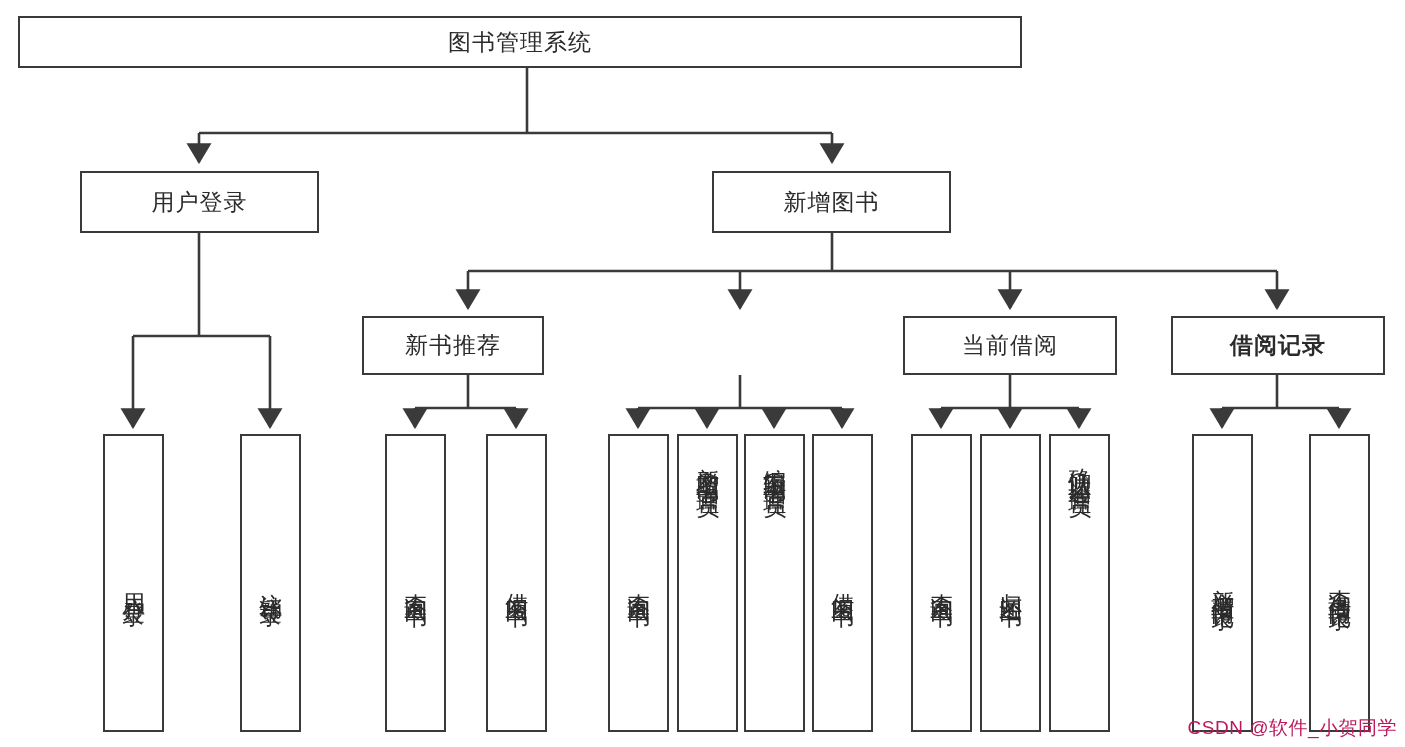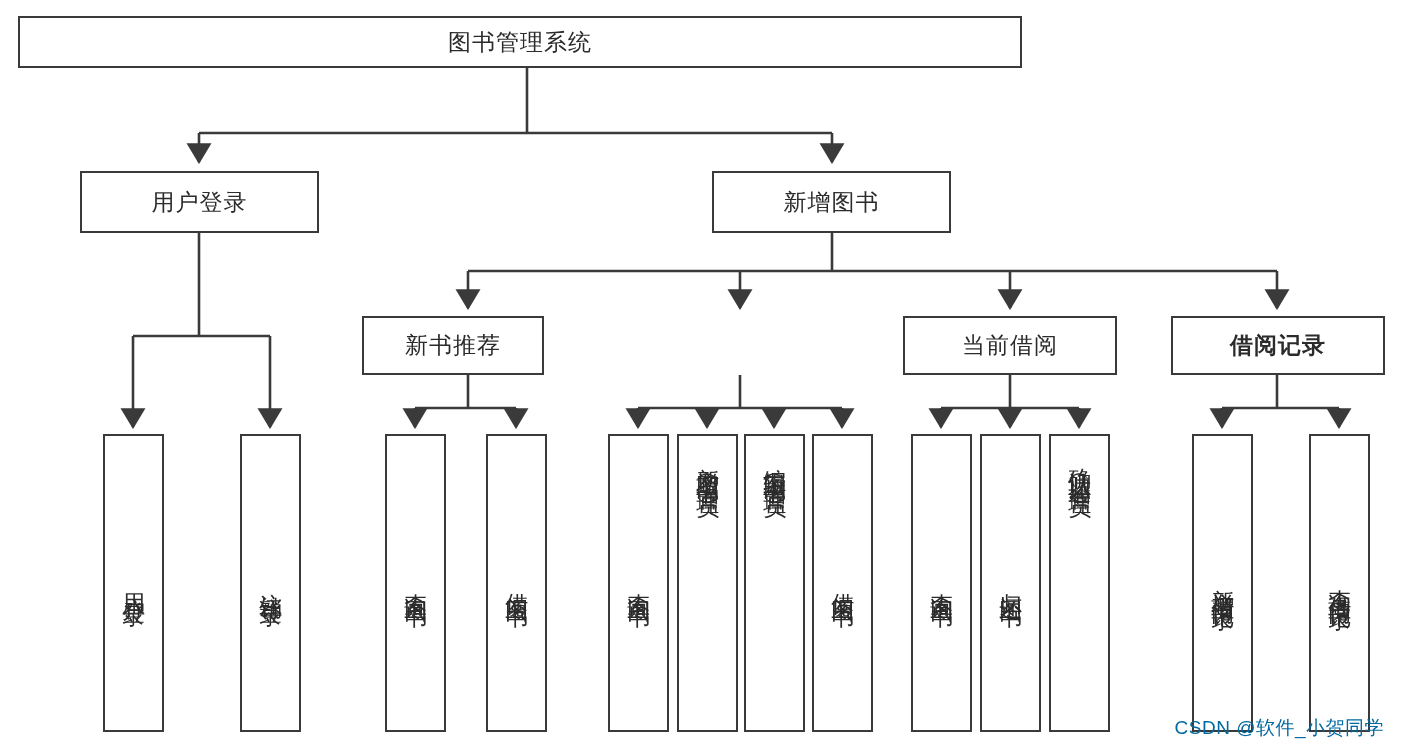--- a/index.html
+++ b/index.html
@@ -54,24 +54,24 @@
   .node.vert .label {
     writing-mode: vertical-rl;
     text-orientation: upright;
     font-size: 23px;
     letter-spacing: 4px;
     line-height: 1.1;
     white-space: nowrap;
   }
   .watermark {
     position: absolute;
-    right: 21px;
+    right: 8px;
     bottom: 6px;
     font-size: 19px;
-    color: #0369a1;
+    color: #be185d;
     white-space: nowrap;
     letter-spacing: 0.5px;
   }
 </style>
 </head>
 <body>
 
 <div id="canvas">
 
   <svg class="edges" viewBox="0 0 1405 747" xmlns="http://www.w3.org/2000/svg">

